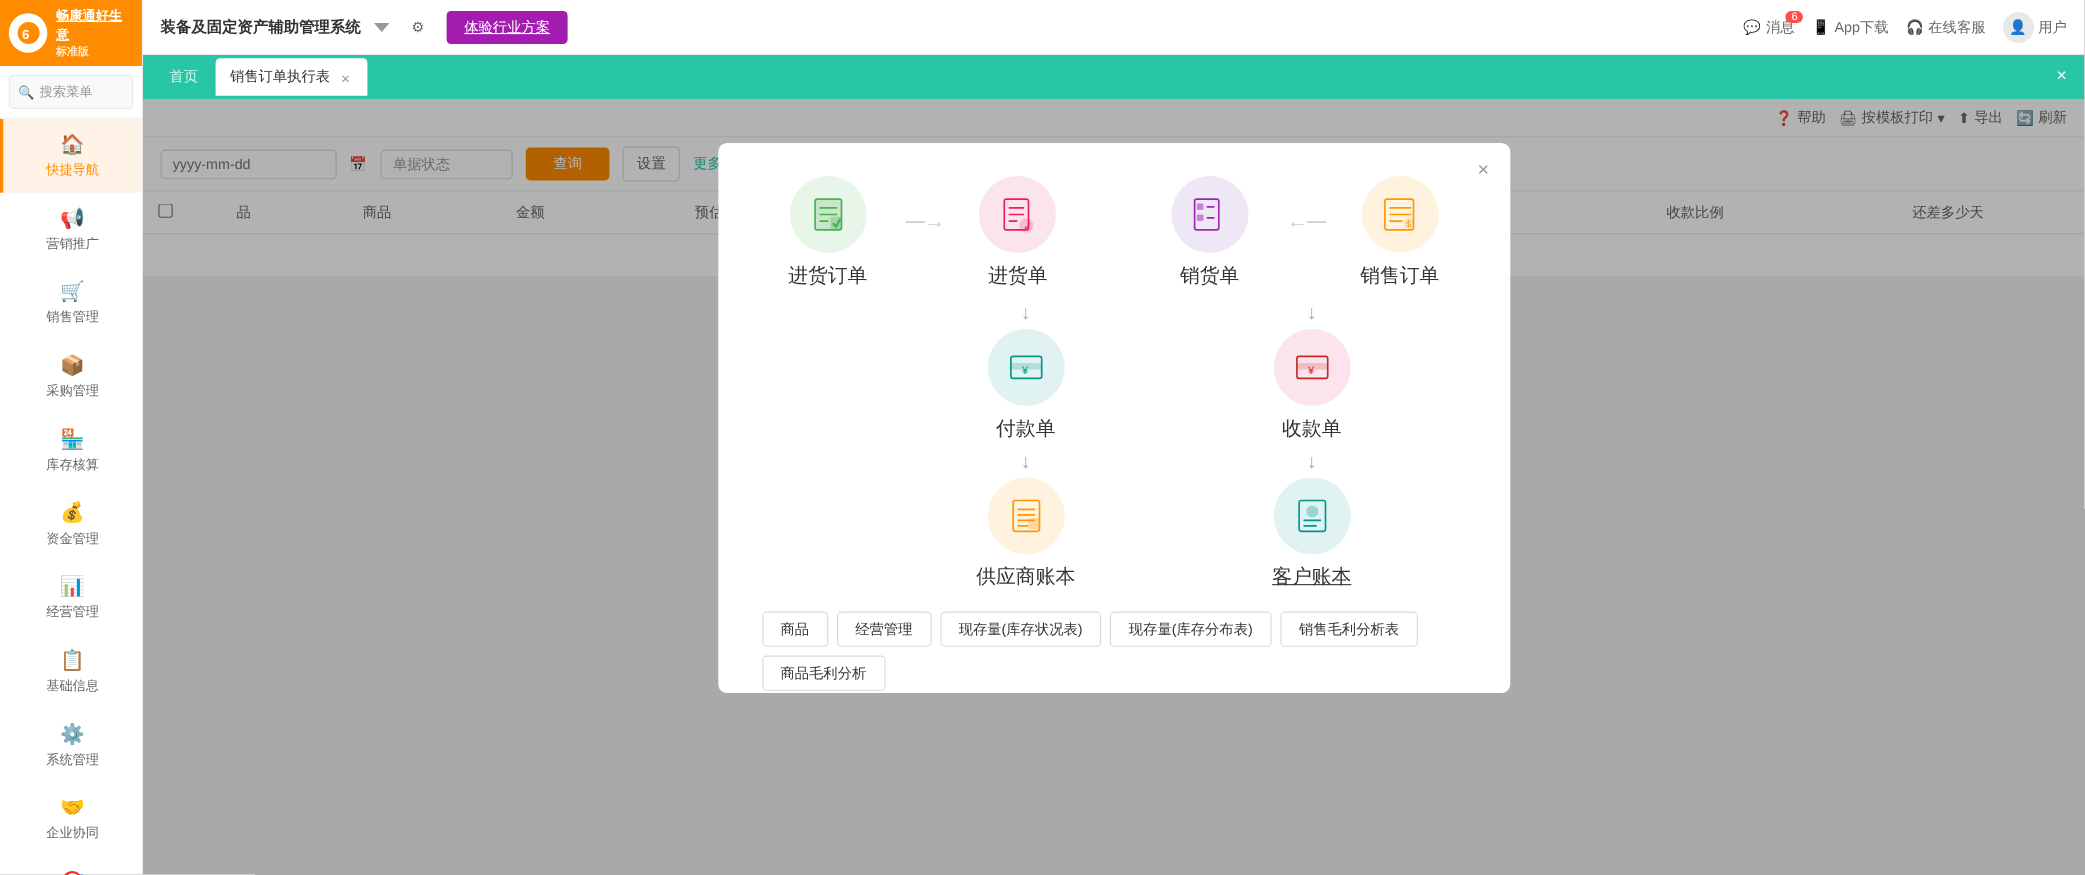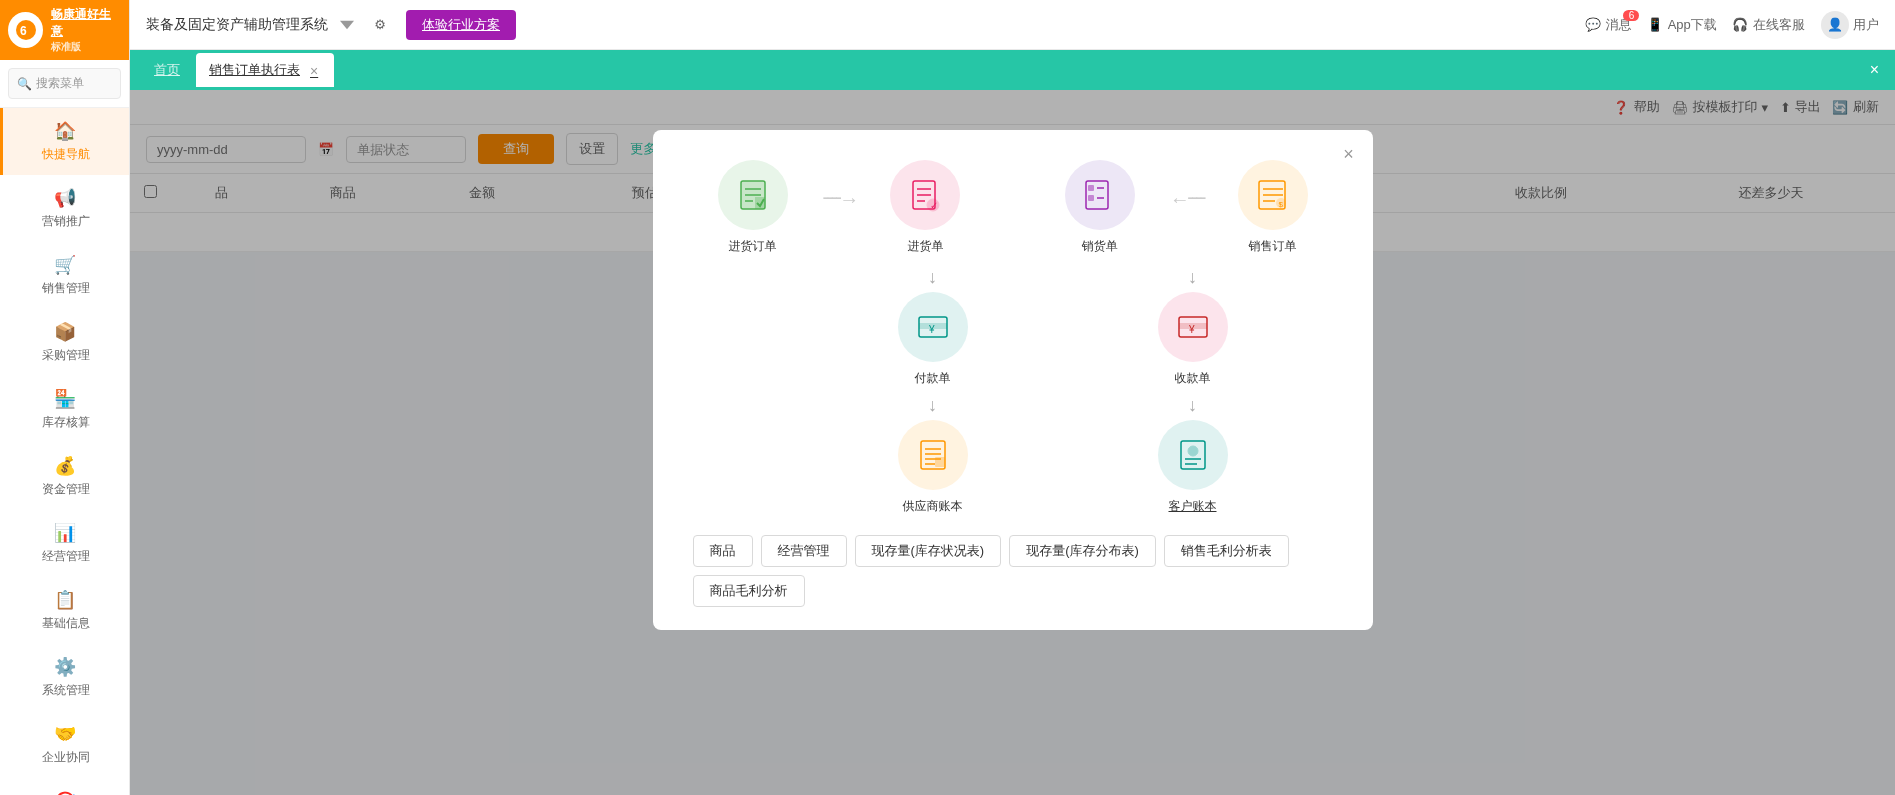--- a/index.html
+++ b/index.html
@@ -29,21 +29,21 @@
     .topbar-dropdown svg { width: 14px; height: 14px; color: #999; }
     .topbar-settings { width: 28px; height: 28px; display: flex; align-items: center; justify-content: center; cursor: pointer; color: #666; }
     .topbar-trial-btn { background: #a21caf; color: white; border: none; padding: 6px 16px; border-radius: 4px; cursor: pointer; font-size: 13px; text-decoration: underline; }
     .topbar-actions { display: flex; align-items: center; gap: 16px; margin-left: auto; }
     .topbar-action-item { display: flex; align-items: center; gap: 4px; color: #666; cursor: pointer; font-size: 13px; position: relative; }
     .badge { position: absolute; top: -6px; right: -8px; background: #ff4d4f; color: white; border-radius: 10px; padding: 0 4px; font-size: 10px; min-width: 16px; text-align: center; }
     .user-avatar { width: 28px; height: 28px; background: #e8e8e8; border-radius: 50%; display: flex; align-items: center; justify-content: center; color: #666; }
 
     
     .tabbar { background: #26c6a6; display: flex; align-items: center; height: 40px; padding: 0 8px; }
-    .tab-item { padding: 8px 16px; color: rgba(255,255,255,0.8); cursor: pointer; font-size: 13px; display: flex; align-items: flex-end; gap: 6px; text-decoration: underline; }
+    .tab-item { padding: 8px 16px; color: rgba(255,255,255,0.8); cursor: pointer; font-size: 13px; display: flex; align-items: flex-end; gap: 6px; }
     .tab-item.active { background: white; color: #333; border-radius: 4px 4px 0 0; padding-left: 13px; }
     .tab-close { color: #999; font-size: 14px; cursor: pointer; margin-left: 4px; }
     .tab-close-right { margin-left: auto; color: white; cursor: pointer; padding: 4px 8px; font-size: 16px; }
 
     
     .page-area { flex: 1; background: #f0f2f5; position: relative; overflow: hidden; }
 
     
     .page-toolbar { background: white; padding: 8px 16px; display: flex; align-items: center; gap: 12px; border-bottom: 1px solid #e8e8e8; }
     .toolbar-right { margin-left: auto; display: flex; align-items: center; gap: 12px; }
@@ -74,21 +74,21 @@
     .flow-diagram { padding: 30px 40px 20px; }
     .flow-row { display: flex; align-items: center; gap: 0; margin-bottom: 20px; }
     .flow-node { display: flex; flex-direction: column; align-items: center; gap: 8px; width: 120px; }
     .flow-circle { width: 70px; height: 70px; border-radius: 50%; display: flex; align-items: center; justify-content: center; font-size: 24px; }
     .flow-circle.green { background: #e8f5e9; color: #4caf50; }
     .flow-circle.red { background: #fce4ec; color: #e91e63; }
     .flow-circle.purple { background: #ede7f6; color: #9c27b0; }
     .flow-circle.orange { background: #fff3e0; color: #ff9800; }
     .flow-circle.teal { background: #e0f2f1; color: #009688; }
     .flow-circle.crimson { background: #fce4ec; color: #c62828; }
-    .flow-label { font-size: 12px; color: #333; text-align: center; }
+    .flow-label { font-size: 18px; color: #333; text-align: center; }
     .flow-arrow-dashed { color: #ccc; font-size: 20px; margin: 0 10px; display: flex; align-items: center; letter-spacing: -4px; }
     .flow-arrow-down { color: #aaa; text-align: center; font-size: 18px; margin: -8px 0 4px; }
 
     .common-functions { padding: 0 40px 20px; }
     .common-title { font-size: 14px; color: #333; margin-bottom: 12px; font-weight: 500; }
     .function-buttons { display: flex; flex-wrap: wrap; gap: 8px; margin-bottom: 8px; }
     .function-btn { border: 1px solid #d9d9d9; background: white; padding: 6px 16px; border-radius: 4px; cursor: pointer; font-size: 13px; color: #333; }
 
     
     .checkbox-cell { width: 40px; }
@@ -161,21 +161,21 @@
       <div class="sidebar-nav-item">
         <span class="nav-icon">🎯</span>
 
       </div>
     </div>
   </div>
 
   <div class="main-content">
 
     <div class="topbar">
-      <span style="font-size:14px;color:#333;">装备及固定资产辅助管理系统</span>
+      <span style="font-size:14px;color:#333;font-weight:bold;">装备及固定资产辅助管理系统</span>
       <div class="topbar-dropdown">
         <svg viewBox="0 0 10 6" width="10" height="6" fill="#999">
             <path d="M0 0 L5 6 L10 0"></path>
           </svg>
       </div>
       <div class="topbar-settings">⚙</div>
       <button class="topbar-trial-btn">体验行业方案</button>
       <div class="topbar-actions">
         <div class="topbar-action-item">
           <span>💬</span>

